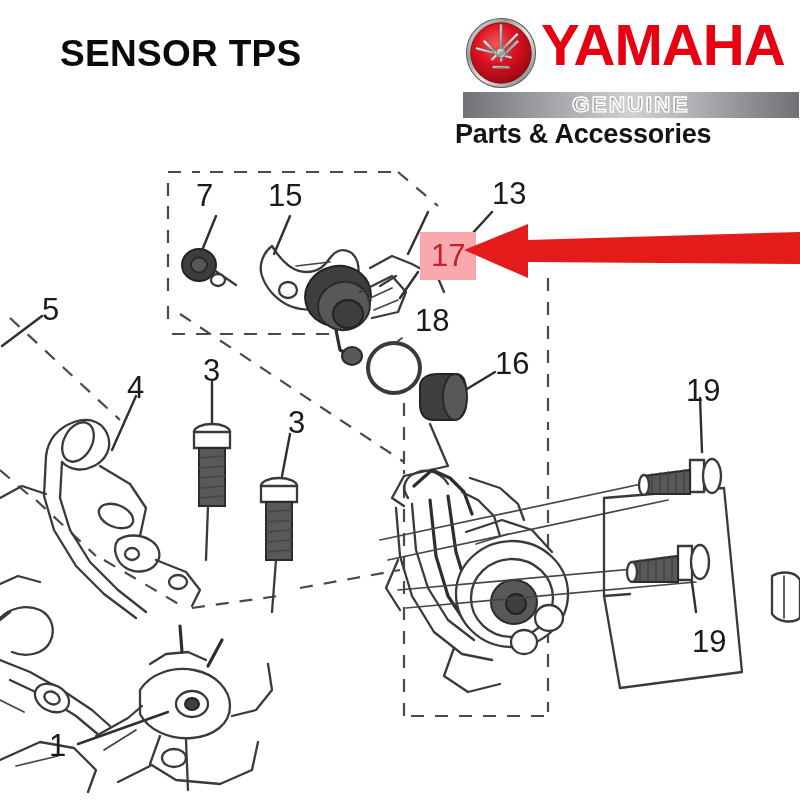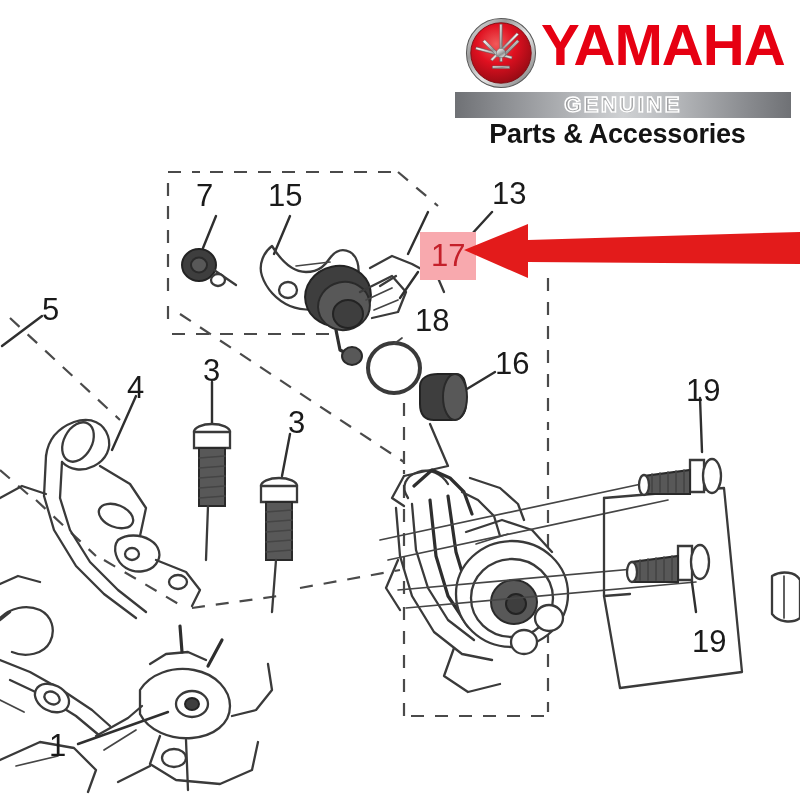--- a/index.html
+++ b/index.html
@@ -66,21 +66,21 @@
     font-size: 57px;
     letter-spacing: -1px;
     color: #e60012;
     line-height: 1.05;
     white-space: nowrap;
     transform: scaleX(1.02);
     transform-origin: left top;
   }
   #genuine-bar {
     position: absolute;
-    left: 0;
+    left: 8px;
     top: 80px;
     width: 336px;
     height: 26px;
     background: linear-gradient(to right,
       #6f7175 0%, #8b8d91 14%, #b9bbbe 38%, #cfd1d3 50%,
       #b9bbbe 64%, #8b8d91 86%, #6f7175 100%);
   }
   #genuine-text {
     position: absolute;
     left: 0;
@@ -97,21 +97,20 @@
     color: rgba(255,255,255,0.18);
     -webkit-text-stroke: 1.6px #ffffff;
     text-shadow: 0 1px 0 rgba(0,0,0,0.25);
     white-space: nowrap;
   }
   #parts-text {
     position: absolute;
     left: 0;
     top: 107px;
     width: 325px;
-    text-align: center;
     font-family: "Liberation Sans", sans-serif;
     font-weight: bold;
     font-size: 27px;
     letter-spacing: -0.2px;
     color: #141414;
     white-space: nowrap;
   }
 
   
   #diagram-layer {
@@ -421,20 +420,21 @@
       <div class="callout" style="left: 42px; top: 294px;">5</div>
       <div class="callout" style="left: 127px; top: 372px;">4</div>
       <div class="callout" style="left: 203px; top: 355px;">3</div>
       <div class="callout" style="left: 288px; top: 407px;">3</div>
       <div class="callout" style="left: 686px; top: 375px;">19</div>
       <div class="callout" style="left: 692px; top: 626px;">19</div>
       <div class="callout" style="left: 49px; top: 730px;">1</div>
     </div>
 
   <div id="title-block">
+    <div class="title-line">SENSOR TPS</div>
   </div>
 
   <div id="logo-block">
     <div id="logo-top-row">
       <svg id="logo-emblem" viewBox="0 0 100 100">
         <defs>
           <radialGradient id="discGrad" cx="42%" cy="35%" r="72%">
             <stop offset="0%" stop-color="#f05a5a"></stop>
             <stop offset="45%" stop-color="#e01020"></stop>
             <stop offset="100%" stop-color="#8c0a12"></stop>

